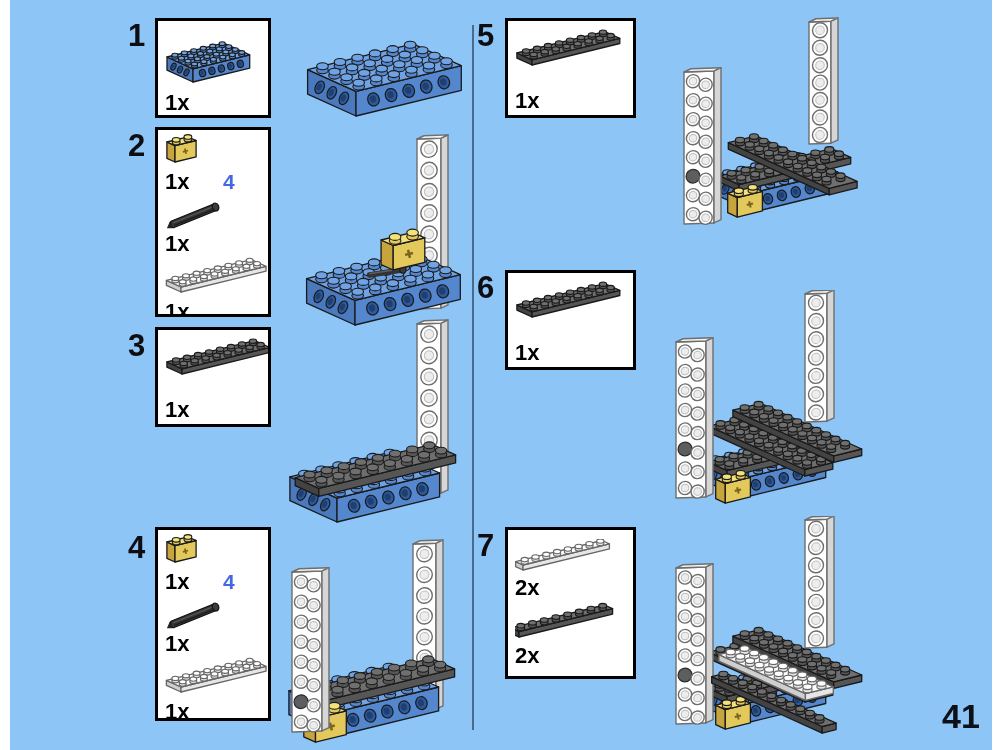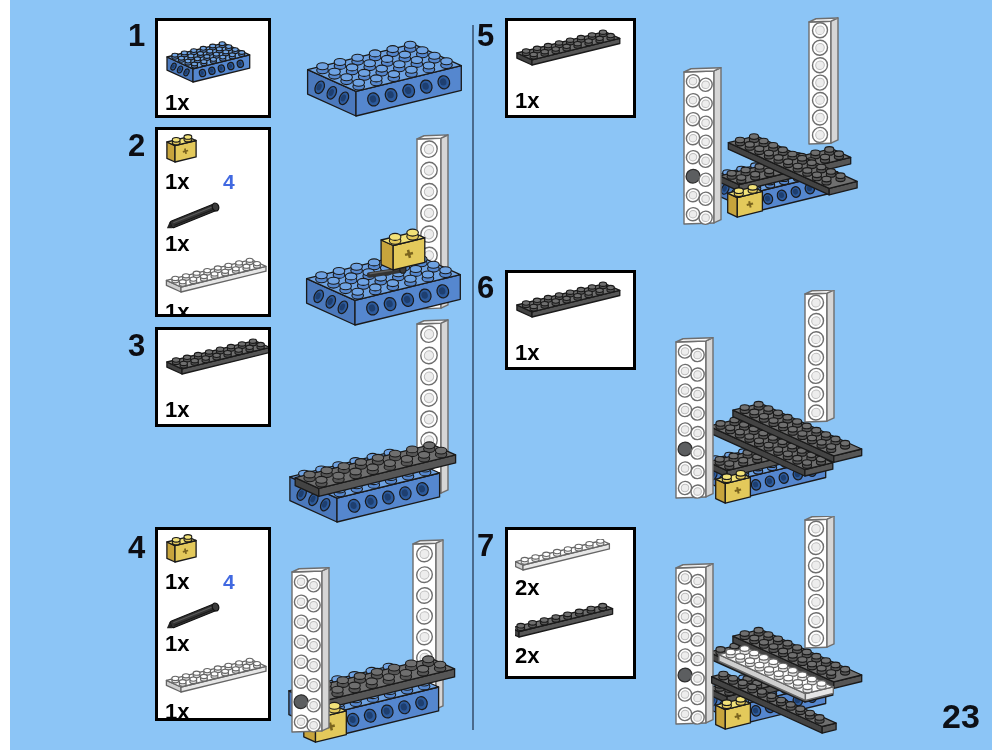--- a/index.html
+++ b/index.html
@@ -1660,14 +1660,14 @@
       <ellipse cx="148.7" cy="191.5" rx="4.6" ry="2.8" fill="#565656" stroke="#1a1a1a" stroke-width="1.1"></ellipse>
       <ellipse cx="148.7" cy="188.4" rx="4.6" ry="2.8" fill="#6F6F6F" stroke="#1a1a1a" stroke-width="1.1"></ellipse>
       <ellipse cx="158.3" cy="195.8" rx="4.6" ry="2.8" fill="#565656" stroke="#1a1a1a" stroke-width="1.1"></ellipse>
       <ellipse cx="158.3" cy="192.7" rx="4.6" ry="2.8" fill="#6F6F6F" stroke="#1a1a1a" stroke-width="1.1"></ellipse>
       <ellipse cx="167.9" cy="200.2" rx="4.6" ry="2.8" fill="#565656" stroke="#1a1a1a" stroke-width="1.1"></ellipse>
       <ellipse cx="167.9" cy="197.1" rx="4.6" ry="2.8" fill="#6F6F6F" stroke="#1a1a1a" stroke-width="1.1"></ellipse>
       <ellipse cx="177.5" cy="204.5" rx="4.6" ry="2.8" fill="#565656" stroke="#1a1a1a" stroke-width="1.1"></ellipse>
       <ellipse cx="177.5" cy="201.4" rx="4.6" ry="2.8" fill="#6F6F6F" stroke="#1a1a1a" stroke-width="1.1"></ellipse>
     </svg>
 
-  <div id="pagenum">23</div>
+  <div id="pagenum">41</div>
 </div>
 
 </body></html>

